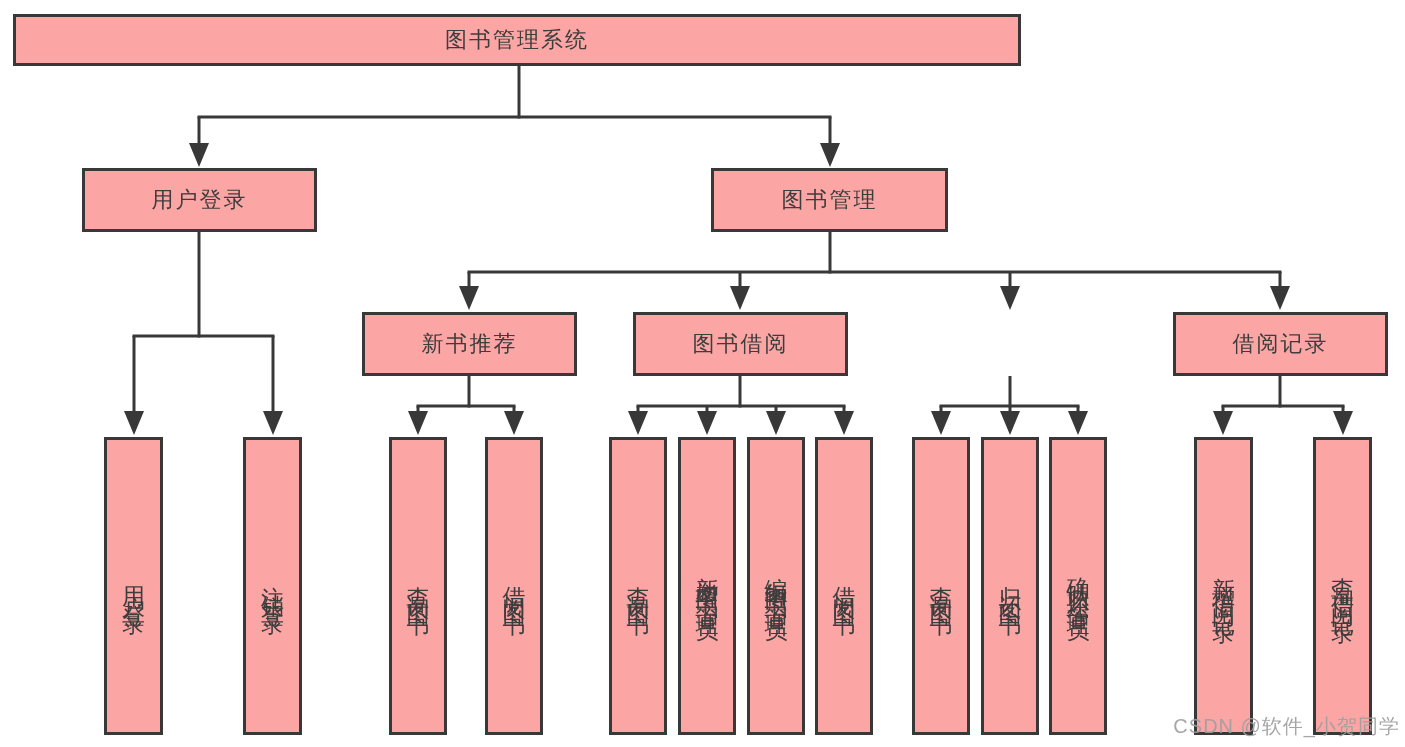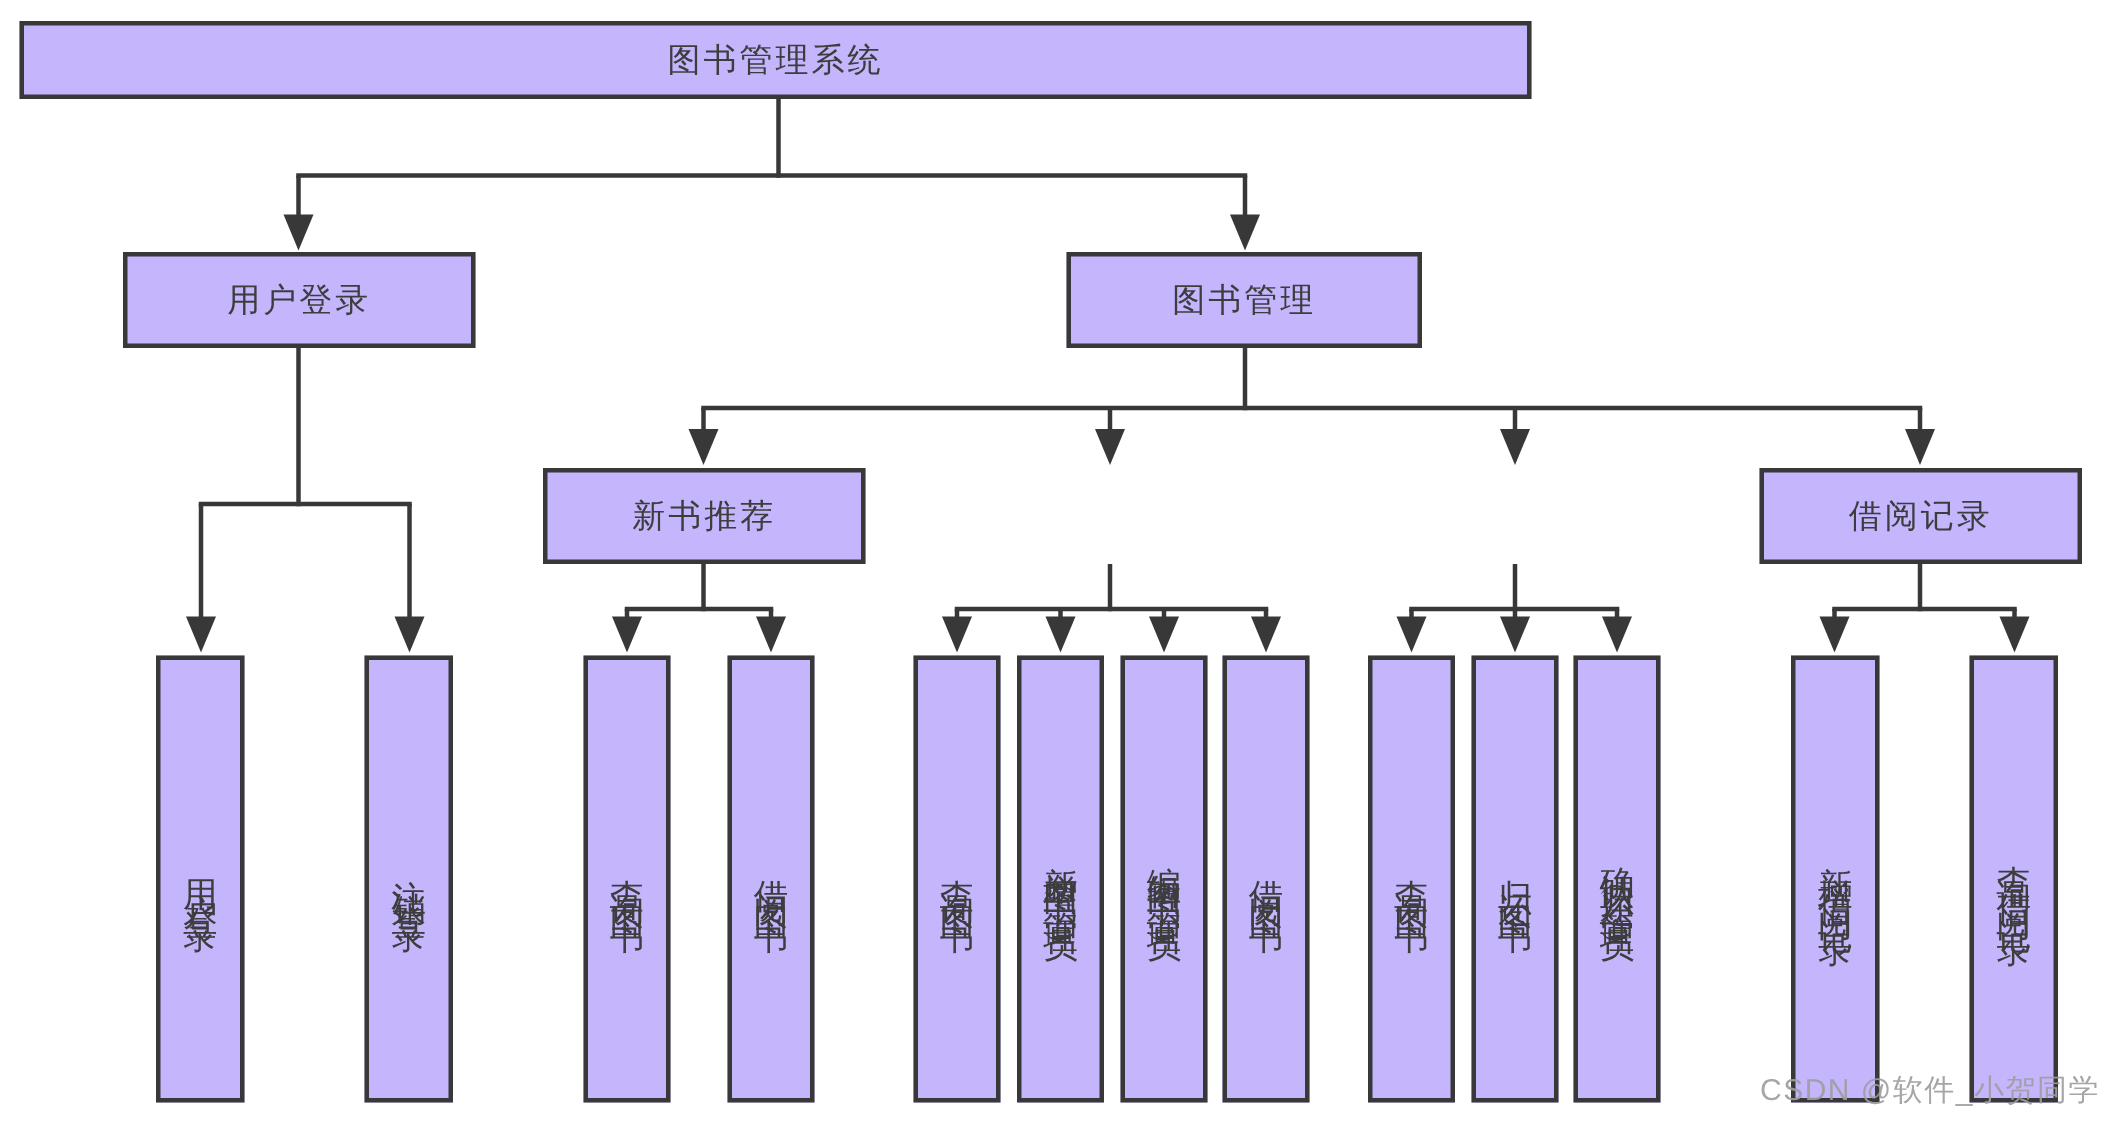--- a/index.html
+++ b/index.html
@@ -5,21 +5,21 @@
   html, body { margin: 0; padding: 0; background: #ffffff; }
   body {
     width: 1405px; height: 747px; overflow: hidden; position: relative;
     font-family: "Liberation Sans", "DejaVu Sans", sans-serif;
     color: #3d3d3d;
   }
   #canvas { position: absolute; left: 0; top: 0; width: 1405px; height: 747px; }
   #edges { position: absolute; left: 0; top: 0; z-index: 1; }
   .node {
     position: absolute; z-index: 2;
-    background: #c4b5fd; border: 3px solid #383838;
+    background: #fca5a5; border: 3px solid #383838;
     display: flex; align-items: center; justify-content: center;
     box-sizing: border-box;
   }
   .node.h span {
     font-size: 22px; letter-spacing: 2px; white-space: nowrap;
   }
   .node.v span {
     writing-mode: vertical-rl; text-orientation: mixed;
     font-size: 23px; letter-spacing: 9px; line-height: 1;
   }
@@ -113,20 +113,23 @@
   <div class="node h" style="left:82px;top:168px;width:235px;height:64px">
     <span>用户登录</span>
   </div>
   <div class="node h" style="left:362px;top:312px;width:215px;height:64px">
     <span>新书推荐</span>
   </div>
 
   <div class="node h" style="left:711px;top:168px;width:237px;height:64px">
     <span>图书管理</span>
   </div>
+  <div class="node h" style="left:633px;top:312px;width:215px;height:64px">
+    <span>图书借阅</span>
+  </div>
   <div class="node h" style="left:1173px;top:312px;width:215px;height:64px">
     <span>借阅记录</span>
   </div>
 
   <div class="node v" style="left:104px;top:437px;width:59px;height:298px">
     <span>用户登录</span>
   </div>
   <div class="node v" style="left:243px;top:437px;width:59px;height:298px">
     <span>注销登录</span>
   </div>

